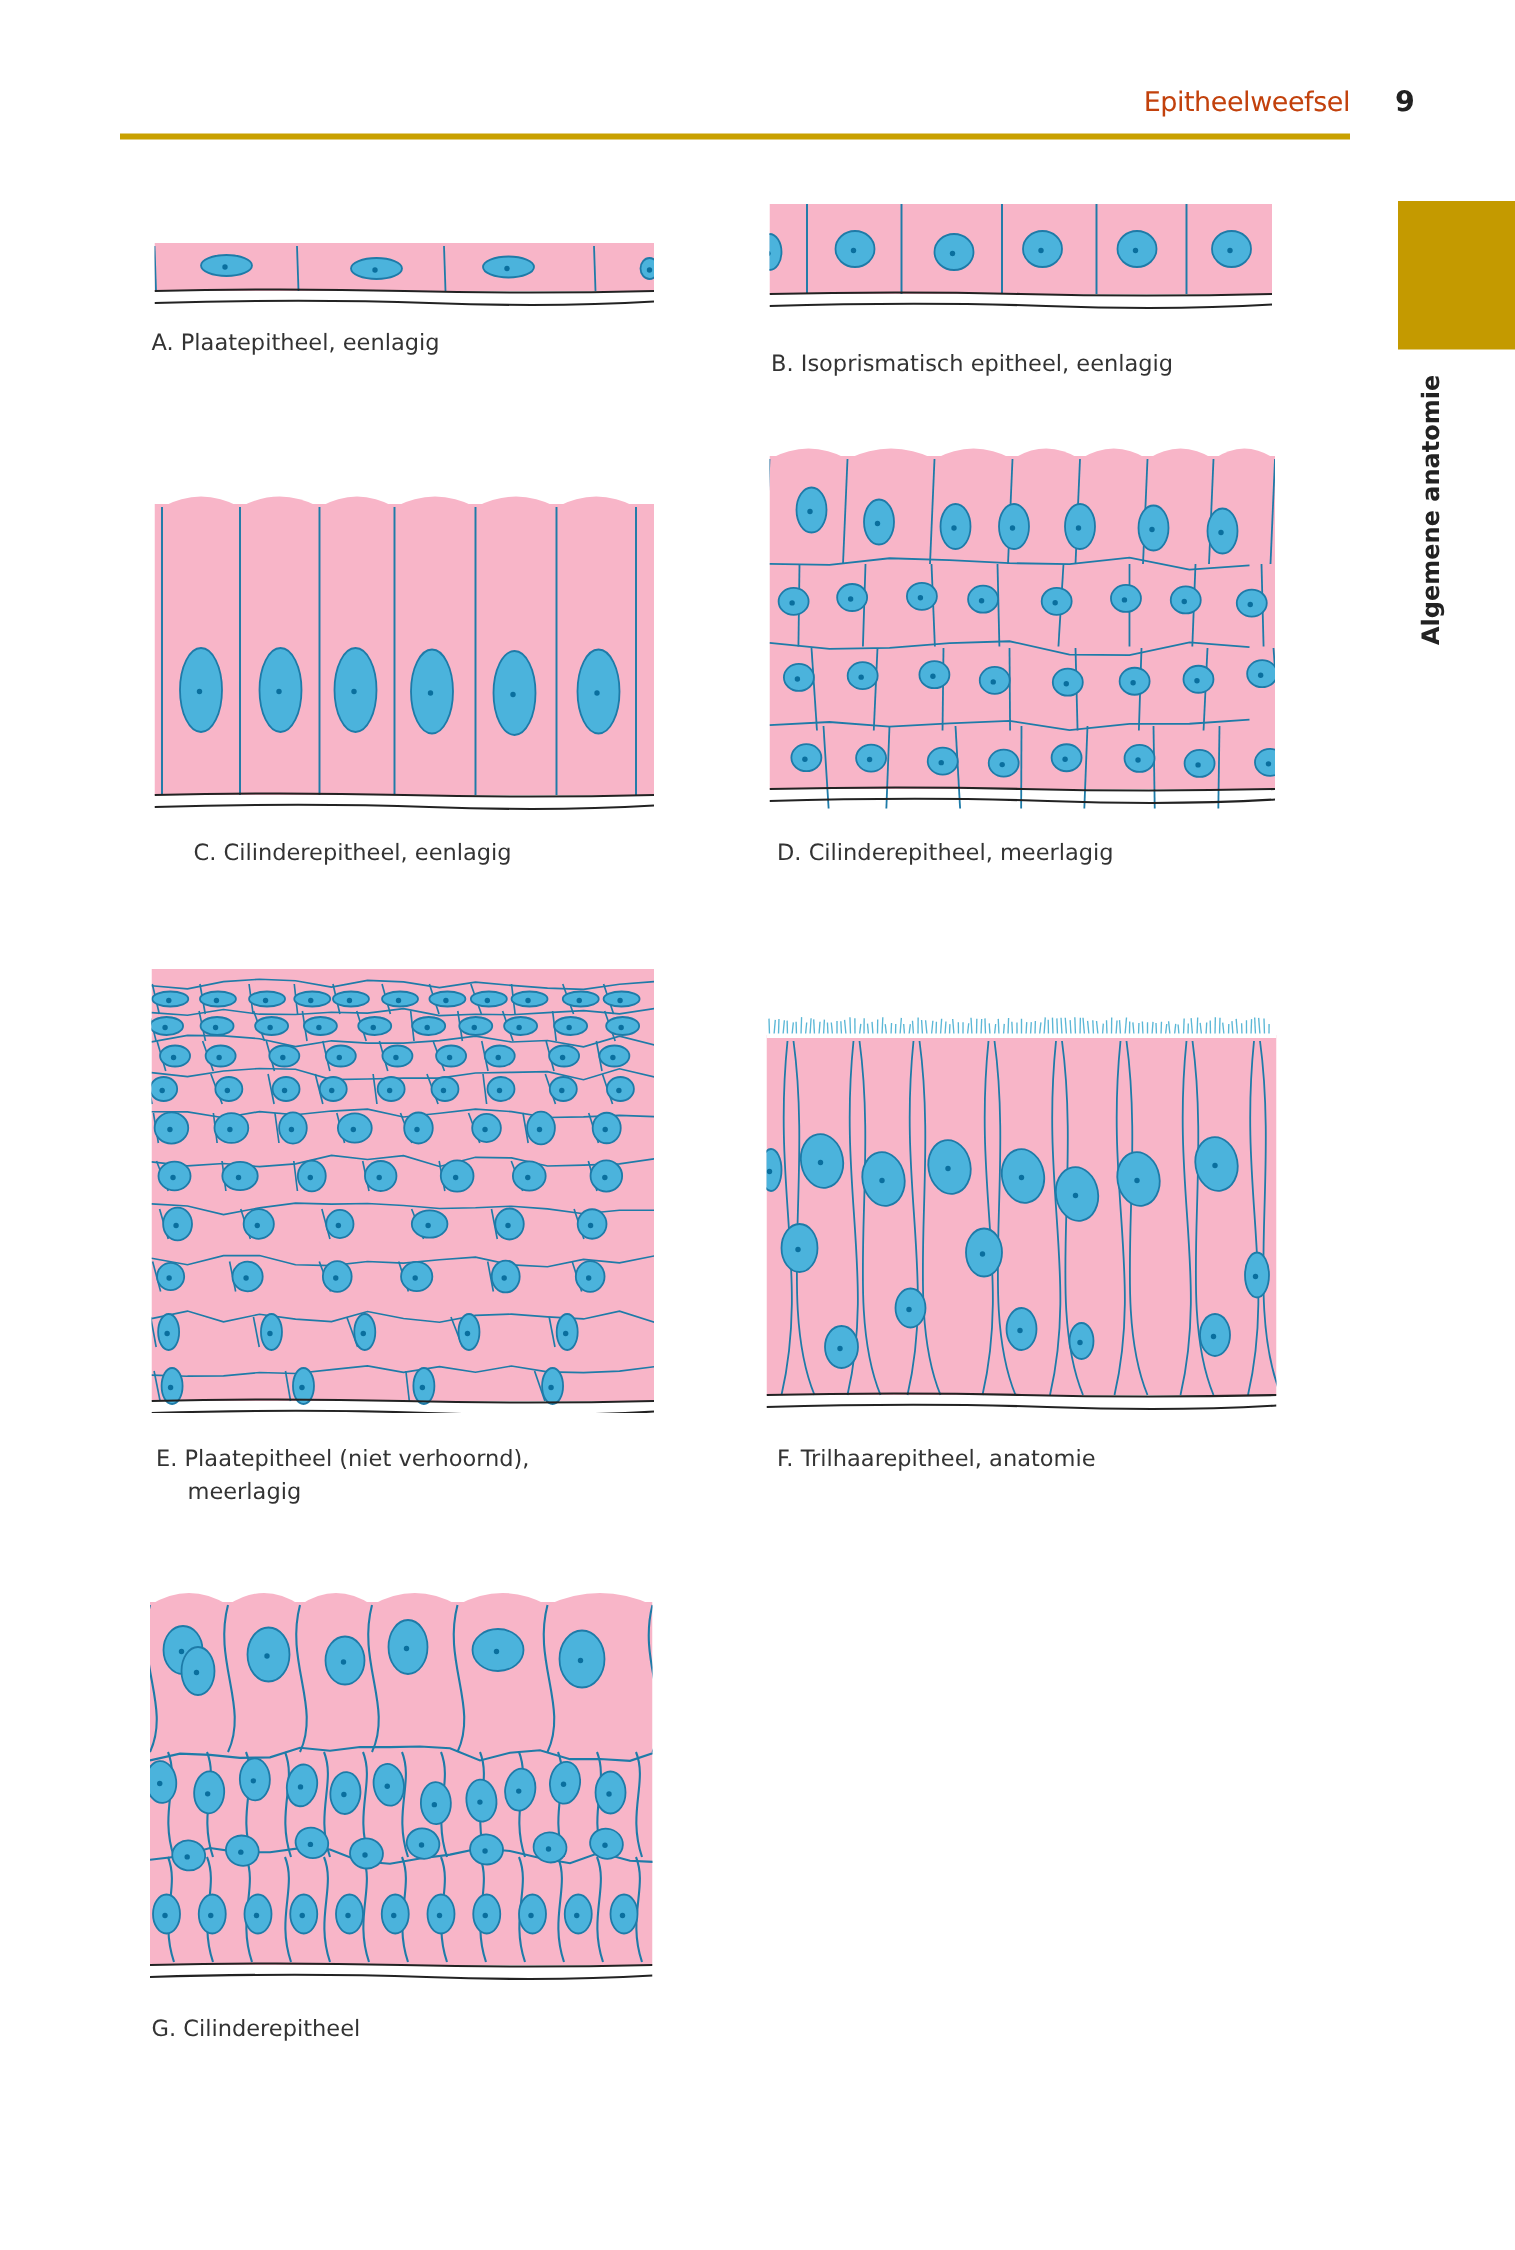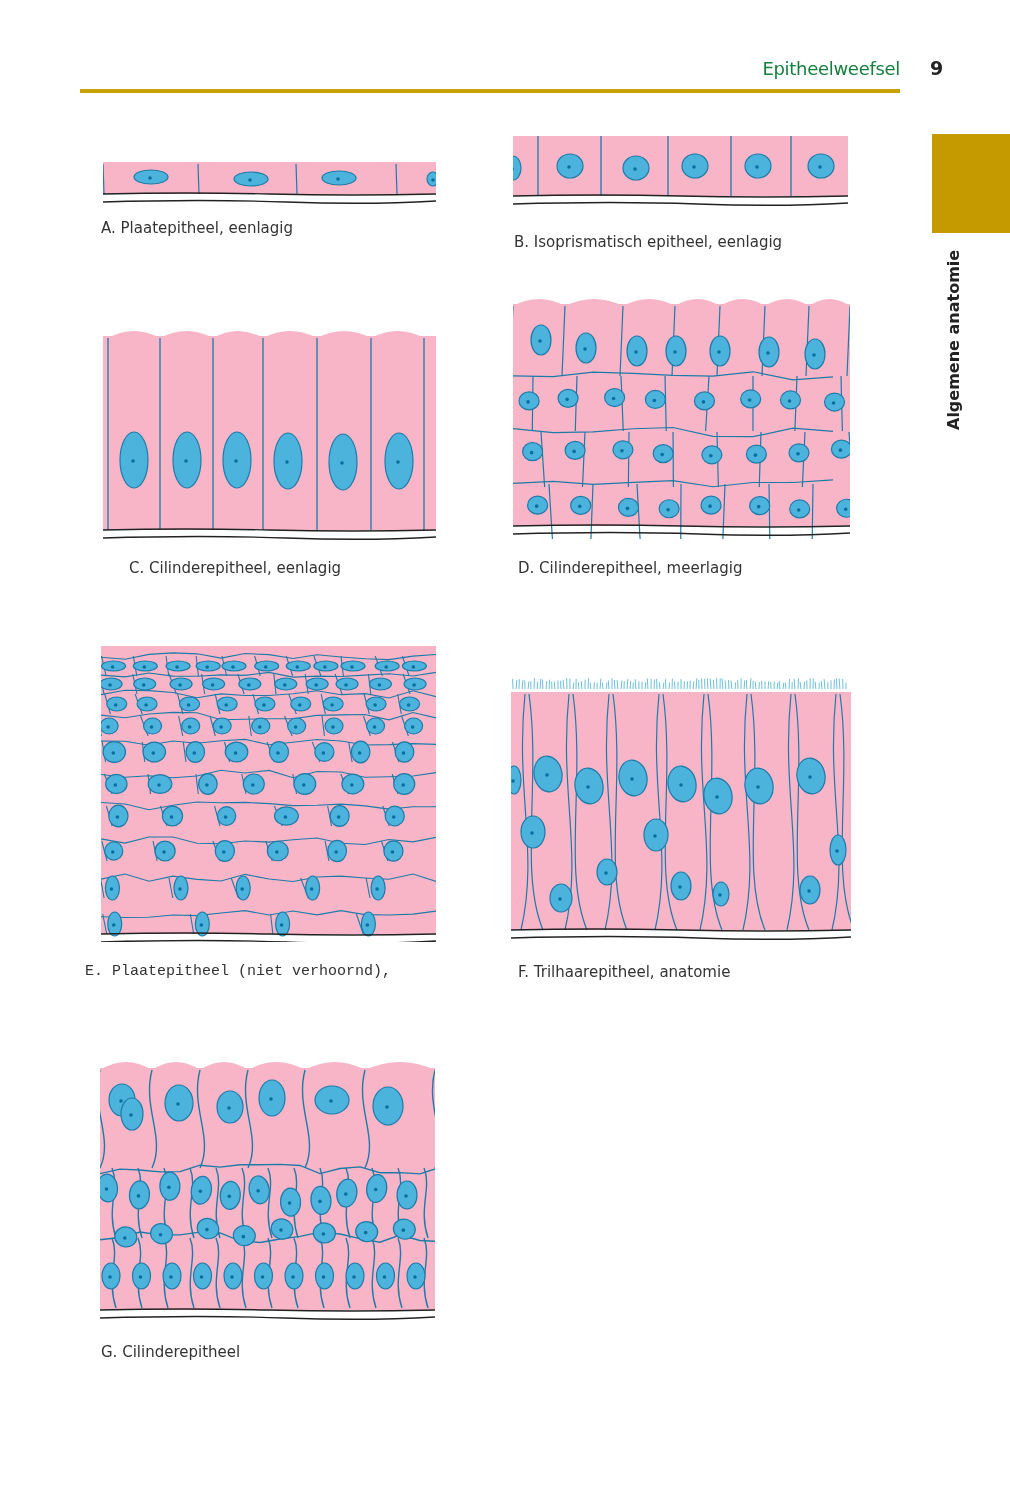--- a/index.html
+++ b/index.html
@@ -1,17 +1,17 @@
 <!DOCTYPE html>
 <html><head>
 <meta charset="utf-8">
 <style>
   html,body{margin:0;padding:0;background:#ffffff;}
   body{width:1010px;height:1500px;position:relative;overflow:hidden;font-family:"DejaVu Sans","Liberation Sans",sans-serif;color:#333;}
-  .header-title{position:absolute;left:700px;top:58px;width:200px;text-align:right;font-size:18px;color:#15803d;letter-spacing:-0.3px;}
+  .header-title{position:absolute;left:700px;top:58px;width:200px;text-align:right;font-size:18px;color:#c2410c;letter-spacing:-0.3px;}
   .page-num{position:absolute;left:930px;top:57px;font-size:19px;font-weight:bold;color:#222;}
   .header-rule{position:absolute;left:80px;top:89px;width:820px;height:4px;}
   .side-tab{position:absolute;left:932px;top:134px;width:78px;height:99px;}
   .side-label{position:absolute;left:944px;top:430px;transform:rotate(-90deg);transform-origin:left top;font-size:16px;font-weight:bold;color:#222;white-space:nowrap;}
   .figure{position:absolute;}
   .figure svg{display:block;}
   .caption{position:absolute;font-size:15px;color:#333;line-height:22px;}
   .caption .indent{display:block;padding-left:21px;}
 </style>
 </head>
@@ -451,22 +451,23 @@
       <line x1="169.59379286694102" y1="274" x2="171.88219307270234" y2="294" stroke="#1e7ba8" stroke-width="1.1"></line>
       <ellipse cx="181.59379286694102" cy="284" rx="7" ry="12" fill="#4bb3dc" stroke="#1e7ba8" stroke-width="1.2" transform="rotate(0 181.59379286694102 284)"></ellipse>
       <circle cx="180.59379286694102" cy="285" r="1.8" fill="#0a6f9e"></circle>
       <line x1="255.3820301783265" y1="274" x2="262.2575703017833" y2="294" stroke="#1e7ba8" stroke-width="1.1"></line>
       <ellipse cx="267.3820301783265" cy="284" rx="7" ry="12" fill="#4bb3dc" stroke="#1e7ba8" stroke-width="1.2" transform="rotate(0 267.3820301783265 284)"></ellipse>
       <circle cx="266.3820301783265" cy="285" r="1.8" fill="#0a6f9e"></circle>
       <path d="M0 294 Q 83.75 292 167.5 294 T 335 294" stroke="#222222" stroke-width="1.4" fill="none"></path>
       <path d="M0 302 Q 100.5 299 184.25000000000003 302 T 335 301" stroke="#222222" stroke-width="1.4" fill="none"></path>
     </svg>
 </div>
-<div class="caption" style="left:85px;top:961px;font-family:Liberation Mono, monospace;">
+<div class="caption" style="left:104px;top:961px;">
   <span>E. Plaatepitheel (niet verhoornd),</span>
+  <span class="indent">meerlagig</span>
 </div>
 
 <div class="figure" style="left:511px;top:672px;">
   <svg width="340" height="268" viewBox="0 0 340 268" id="figF">
       <rect x="0" y="18" width="340" height="240" fill="#f8b5c8"></rect>
       <line x1="2" y1="18" x2="1.6618655692729767" y2="7.085755315500686" stroke="#5ab7d6" stroke-width="0.9"></line>
       <line x1="5" y1="18" x2="5.866718106995885" y2="7.919388717421125" stroke="#5ab7d6" stroke-width="0.9"></line>
       <line x1="8" y1="18" x2="8.316426611796983" y2="7.266396604938271" stroke="#5ab7d6" stroke-width="0.9"></line>
       <line x1="11" y1="18" x2="11.924571330589849" y2="8.151470336076818" stroke="#5ab7d6" stroke-width="0.9"></line>
       <line x1="14" y1="18" x2="13.752880658436213" y2="8.41411608367627" stroke="#5ab7d6" stroke-width="0.9"></line>

